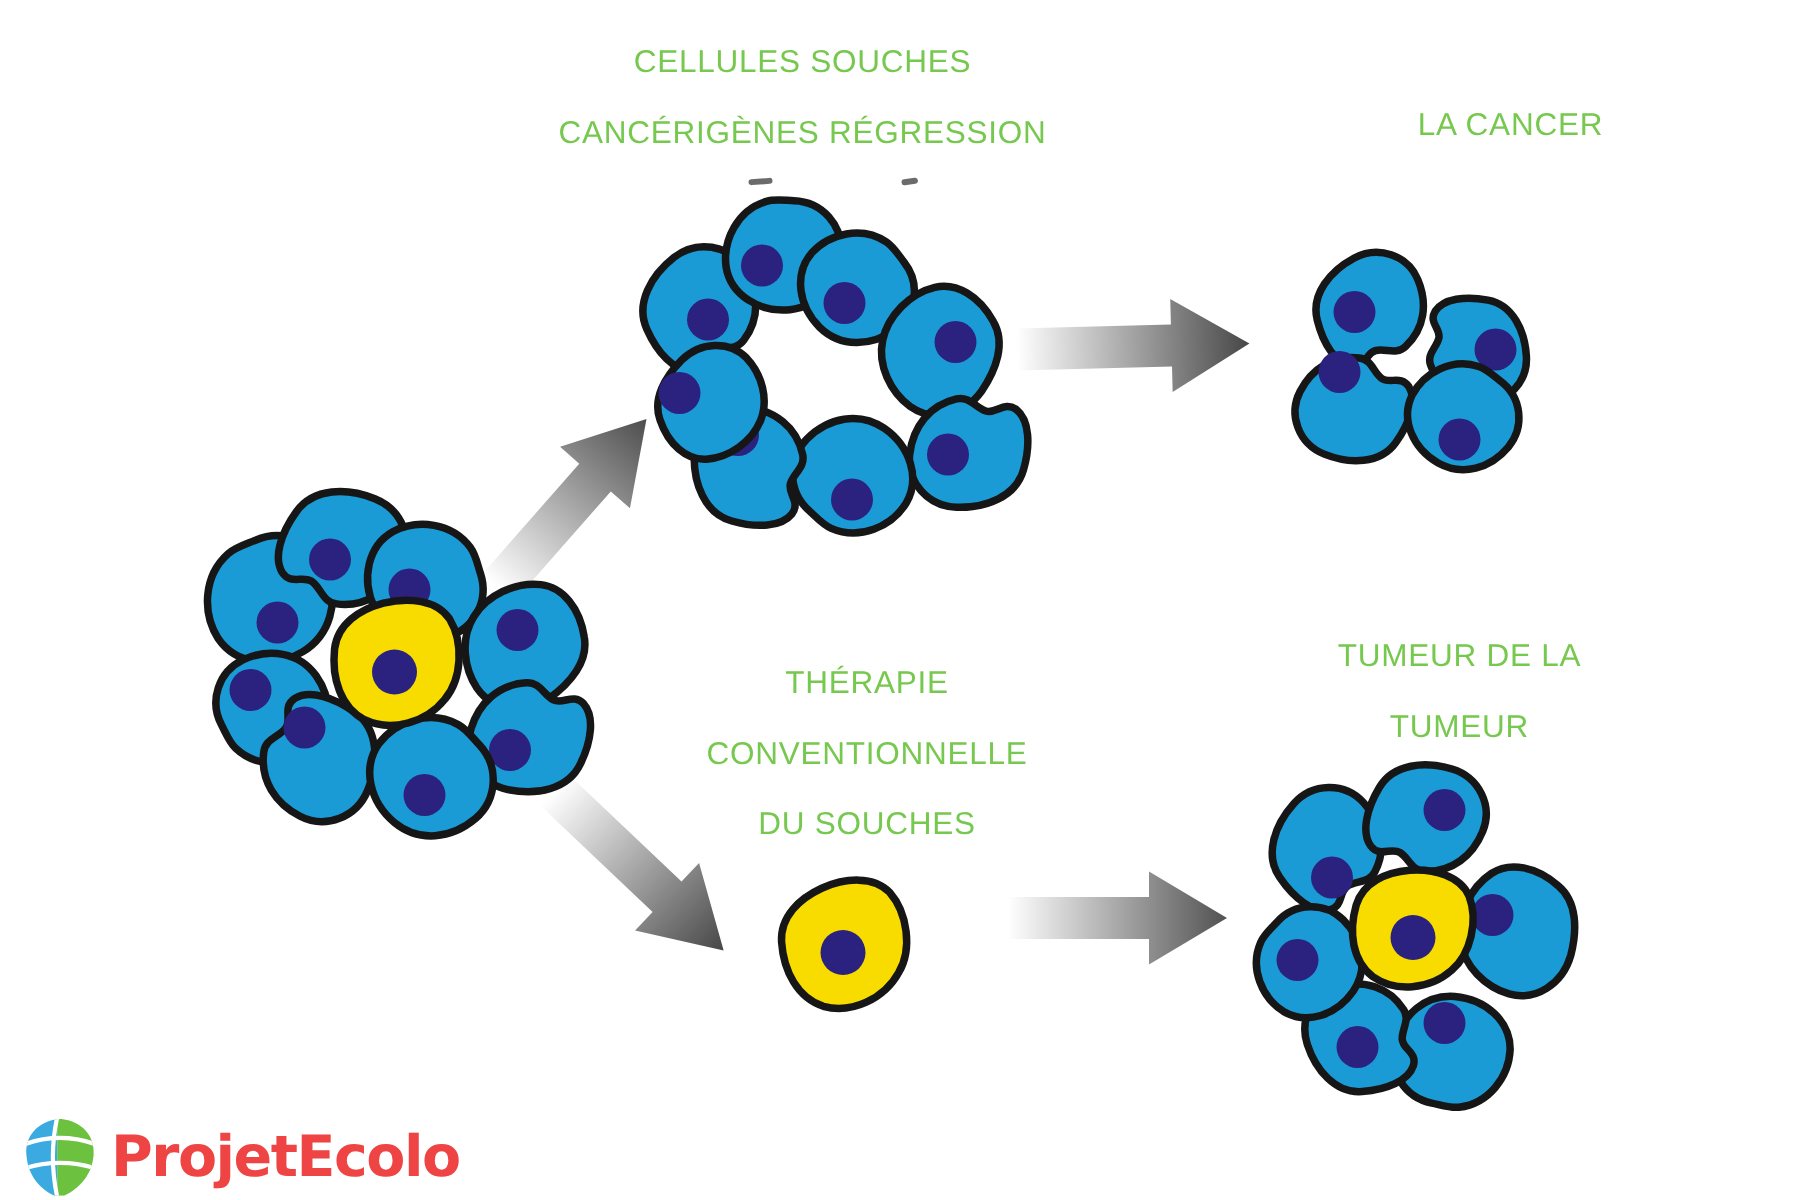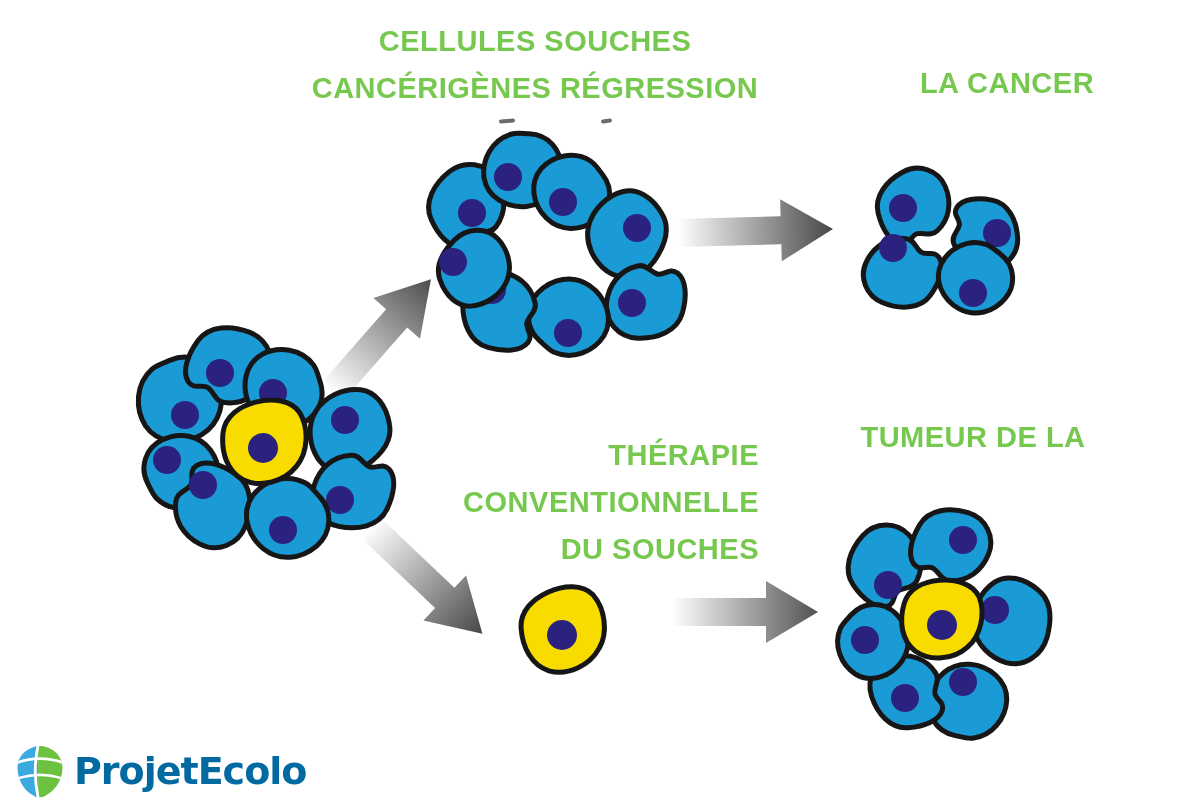--- a/index.html
+++ b/index.html
@@ -2,29 +2,29 @@
 <html><head>
 <meta charset="utf-8">
 <style>
   html,body{margin:0;padding:0;background:#ffffff;}
   #stage{
     position:relative;width:1200px;height:800px;background:#ffffff;
     overflow:hidden;font-family:"Liberation Sans",sans-serif;
   }
   #diagram-svg{position:absolute;left:0;top:0;}
   .lbl{
-    position:absolute;text-align:center;font-weight:bold;
-    font-size:29px;line-height:47px;letter-spacing:.5px;
+    position:absolute;text-align:center;font-weight:normal;
+    font-size:21px;line-height:47px;letter-spacing:.5px;
     color:var(--label-green,#77c84f);
     font-family:"Liberation Sans",sans-serif;
   }
   .lbl div{white-space:nowrap;}
   #label-top-center{left:275px;top:18px;width:520px;}
   #label-regression{left:846px;top:60px;width:322px;}
-  #label-therapy{left:397px;top:432px;width:362px;text-align:right;}
+  #label-therapy{left:397px;top:432px;width:362px;}
   #label-relapse{left:812px;top:414px;width:322px;}
   #logo{
     position:absolute;left:12px;top:742px;height:58px;
     display:flex;align-items:center;gap:6px;
   }
   #logo-text{
     font-family:"DejaVu Sans",sans-serif;font-weight:bold;
     font-size:38px;color:#45311f;letter-spacing:-1px;line-height:58px;
   }
   .artifact{position:absolute;background:#3a3a3a;border-radius:2px;opacity:.75;}
@@ -193,36 +193,37 @@
   </div>
 
   <div class="lbl" id="label-therapy">
     <div>THÉRAPIE</div>
     <div>CONVENTIONNELLE</div>
     <div>DU SOUCHES</div>
   </div>
 
   <div class="lbl" id="label-relapse">
     <div>TUMEUR DE LA</div>
+    <div>TUMEUR</div>
   </div>
 
   <div class="artifact" id="artifact-1"></div>
   <div class="artifact" id="artifact-2"></div>
 
   <div id="logo">
     <svg width="56" height="56" viewBox="0 0 60 60">
       <defs>
           <clipPath id="leafclip">
         <path d="M 30,3 C 47,5 55,16 54,29 C 53,43 44,53 33,58 L 26,58 C 15,53 7,43 6,29 C 5,16 13,5 30,3 Z"></path>
       </clipPath>
         </defs>
       <g clip-path="url(#leafclip)">
         <rect id="leaf-left" x="0" y="0" width="28" height="60" fill="#3baae1"></rect>
         <rect id="leaf-right" x="28" y="0" width="32" height="60" fill="#6cc13f"></rect>
         <path d="M 28,2 C 24,20 24,40 28,59" stroke="#ffffff" stroke-width="3" fill="none"></path>
         <path d="M 3,22 C 20,15 40,15 57,22" stroke="#ffffff" stroke-width="3" fill="none"></path>
         <path d="M 3,39 C 20,33 40,33 57,39" stroke="#ffffff" stroke-width="3" fill="none"></path>
       </g>
     </svg>
-    <span id="logo-text" style="color: #0369a1;">ProjetEcolo</span>
+    <span id="logo-text" style="color: #ef4444;">ProjetEcolo</span>
   </div>
 
 </div>
 
 </body></html>

